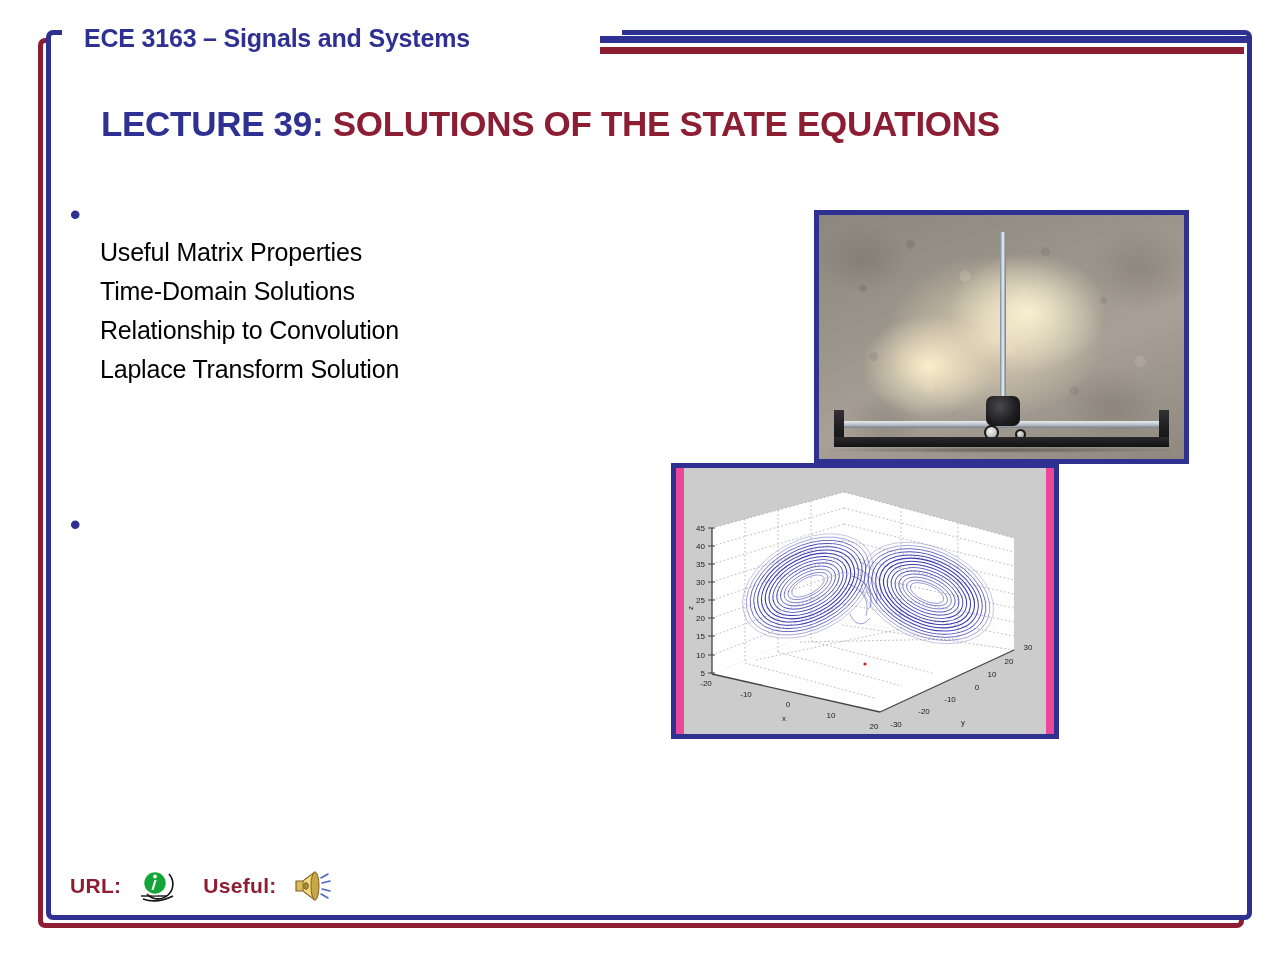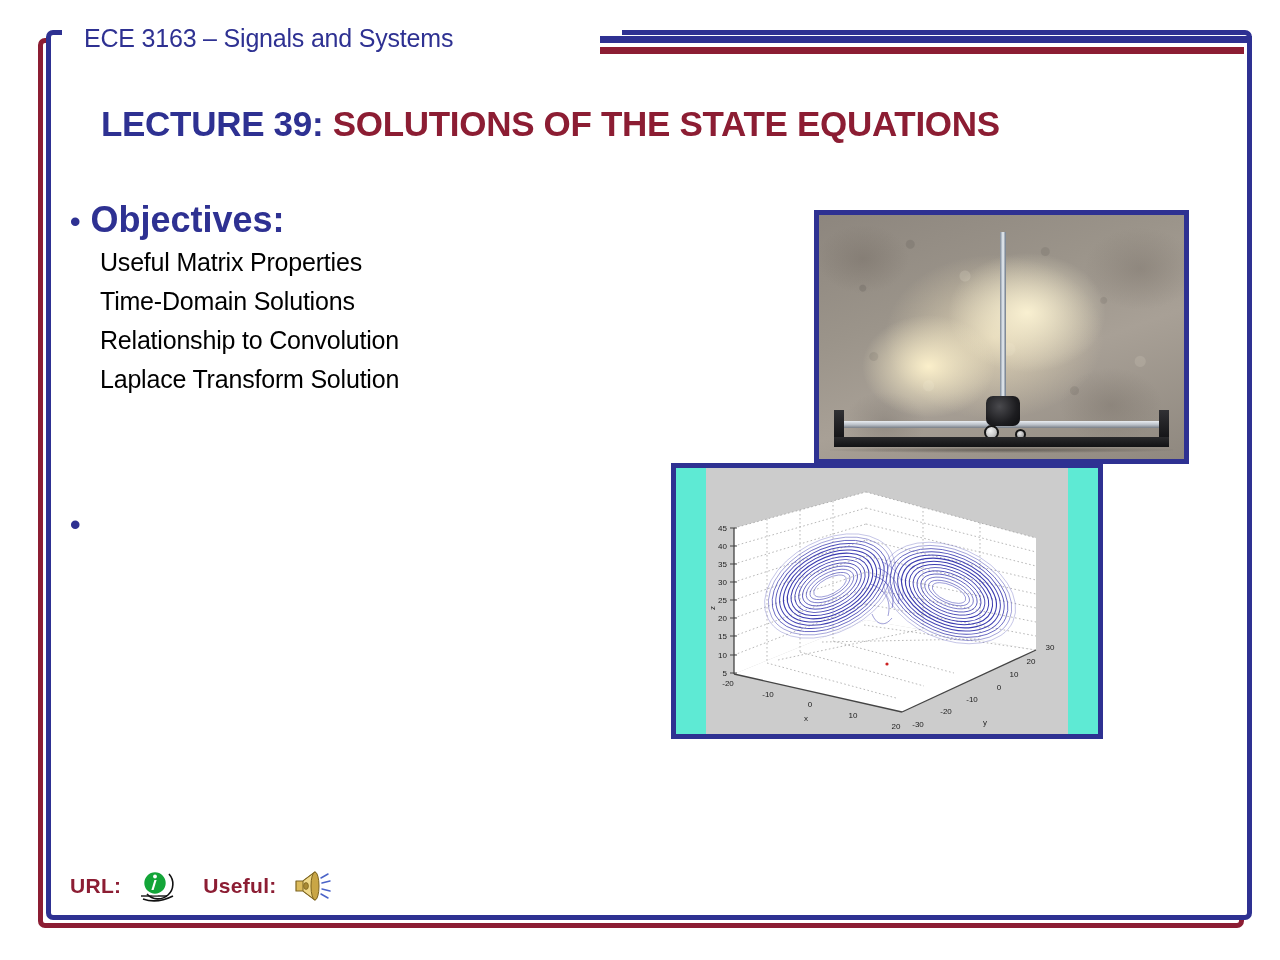--- a/index.html
+++ b/index.html
@@ -69,21 +69,21 @@
     z-index: 4;
   }
 
   
   .course-title {
     position: absolute;
     left: 84px;
     top: 24px;
     z-index: 6;
     font-size: 25px;
-    font-weight: normal;
+    font-weight: bold;
     color: #2e3192;
     white-space: nowrap;
     letter-spacing: -0.2px;
   }
 
   .lecture-title {
     position: absolute;
     left: 101px;
     top: 84px;
     z-index: 6;
@@ -290,25 +290,25 @@
     top: 95%;
     height: 6px;
     background: radial-gradient(ellipse at center, rgba(40,36,32,0.45), rgba(40,36,32,0) 75%);
   }
 
   
   .plot-frame {
     position: absolute;
     left: 671px;
     top: 463px;
-    width: 432px;
+    width: 388px;
     height: 276px;
     border: 5px solid #2e3192;
     box-sizing: border-box;
-    background: #5eead4;
+    background: #ec4899;
     z-index: 6;
     overflow: hidden;
   }
   .plot-svg { display: block; width: 100%; height: 100%; }
 </style>
 </head>
 <body>
 
 <div class="frame-red"></div>
 <div class="frame-blue"></div>
@@ -320,21 +320,20 @@
 
 <div class="lecture-title">
   <span class="lecture-num">LECTURE 39:</span><span class="lecture-sub"> SOLUTIONS OF THE STATE EQUATIONS</span>
 </div>
 
 <div class="content">
 
   <div class="section sec-objectives">
     <div class="sec-head">
       <span class="sec-bullet">•</span>
-      <span>Objectives:</span>
     </div>
     <ul class="sub-list">
       <li>Useful Matrix Properties</li>
       <li>Time-Domain Solutions</li>
       <li>Relationship to Convolution</li>
       <li>Laplace Transform Solution</li>
     </ul>
   </div>
 
   <div class="section sec-resources">

